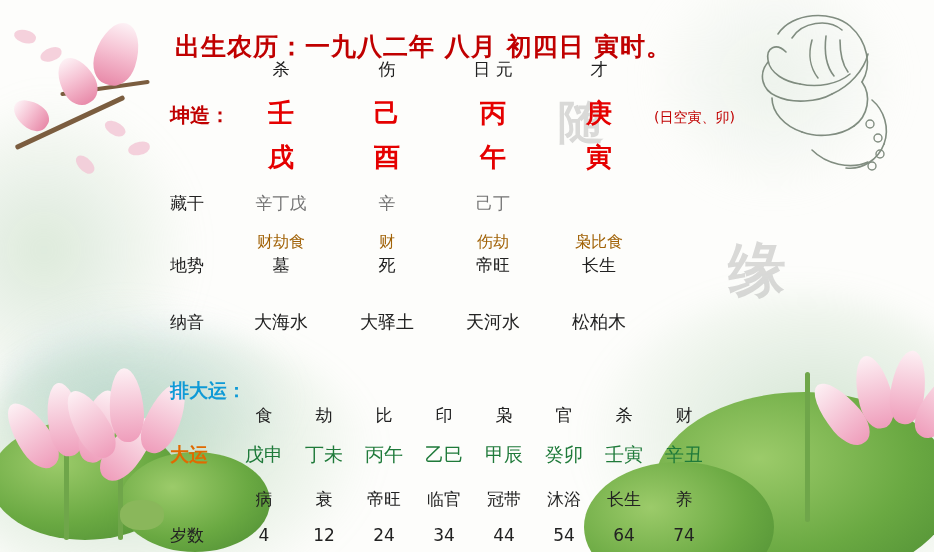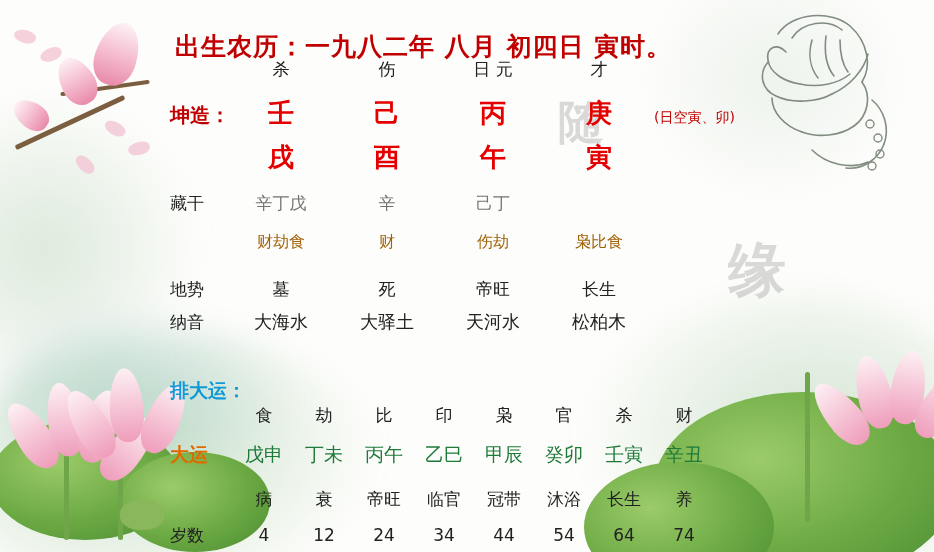--- a/index.html
+++ b/index.html
@@ -171,21 +171,21 @@
   
   .row-hidden { left: 170px; top: 192px; }
   .row-hidden .rowlabel { width: 58px; text-align: left; }
   .row-hidden .cell { width: 106px; font-size: 17px; color: #737373; }
 
   
   .row-hgods { left: 228px; top: 232px; }
   .row-hgods .cell { width: 106px; font-size: 16px; color: #a16207; }
 
   
-  .row-power { left: 170px; top: 278px; }
+  .row-power { left: 170px; top: 254px; }
   .row-power .rowlabel { width: 58px; text-align: left; }
   .row-power .cell { width: 106px; font-size: 17px; color: #222; }
 
   
   .row-naiyin { left: 170px; top: 310px; }
   .row-naiyin .rowlabel { width: 58px; text-align: left; }
   .row-naiyin .cell { width: 106px; font-size: 18px; color: #222; }
 
   
   .dayun-title {

